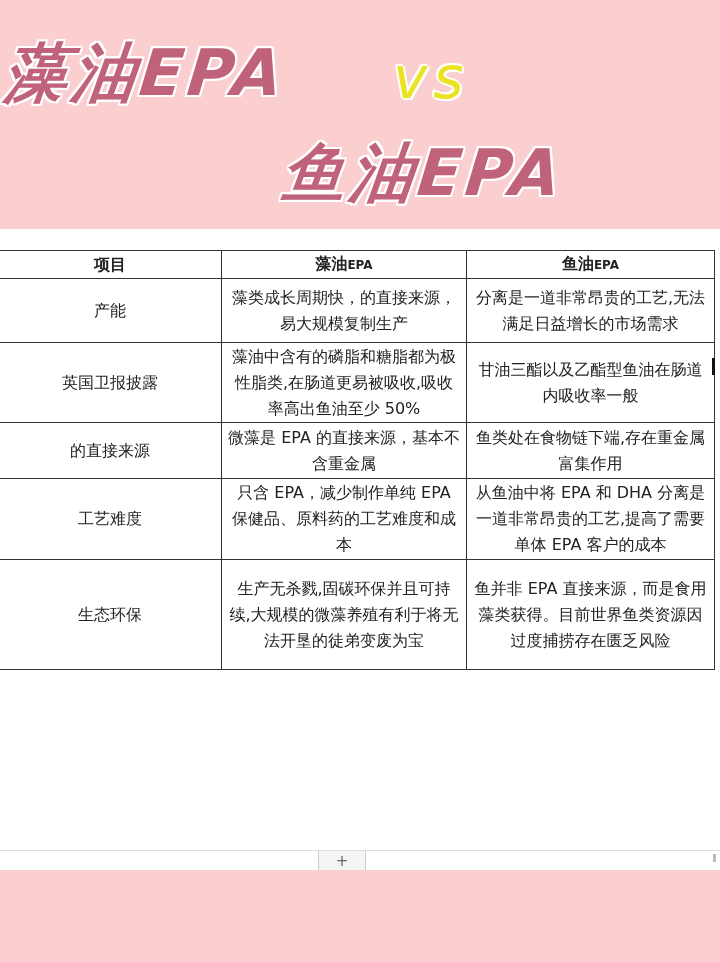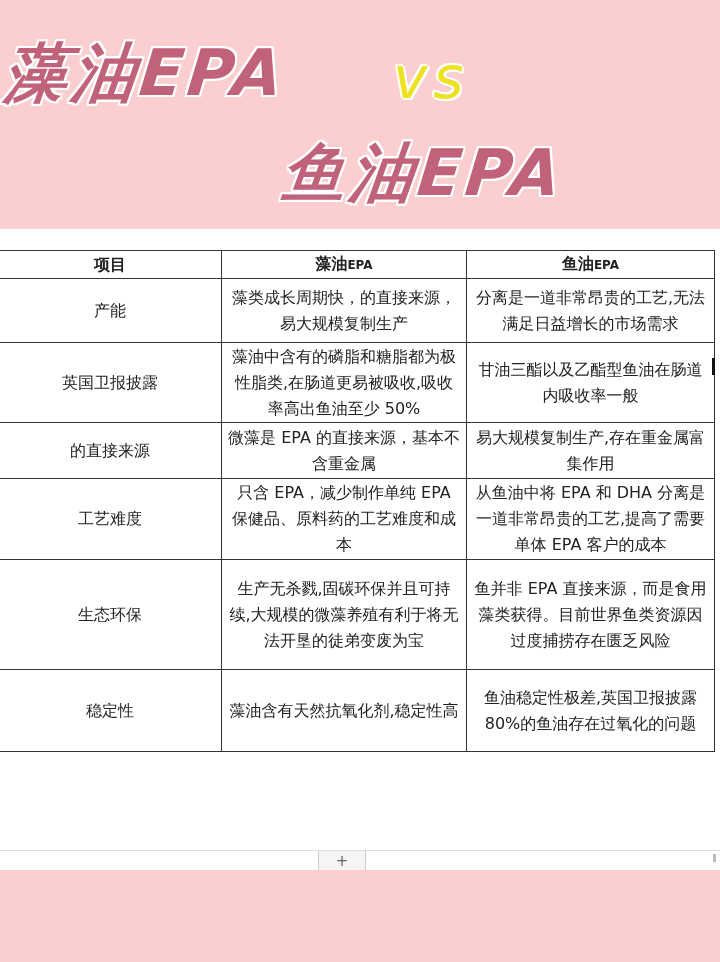--- a/index.html
+++ b/index.html
@@ -51,36 +51,31 @@
       <td>分离是一道非常昂贵的工艺,无法满足日益增长的市场需求</td>
     </tr>
     <tr style="height:80px">
       <td>英国卫报披露</td>
       <td>藻油中含有的磷脂和糖脂都为极性脂类,在肠道更易被吸收,吸收率高出鱼油至少 50%</td>
       <td>甘油三酯以及乙酯型鱼油在肠道内吸收率一般</td>
     </tr>
     <tr style="height:56px">
       <td>的直接来源</td>
       <td>微藻是 EPA 的直接来源，基本不含重金属</td>
-      <td>易大规模复制生产,存在重金属富集作用</td>
+      <td>鱼类处在食物链下端,存在重金属富集作用</td>
     </tr>
     <tr style="height:81px">
       <td>工艺难度</td>
       <td>只含 EPA，减少制作单纯 EPA 保健品、原料药的工艺难度和成本</td>
       <td>从鱼油中将 EPA 和 DHA 分离是一道非常昂贵的工艺,提高了需要单体 EPA 客户的成本</td>
     </tr>
     <tr style="height:110px">
       <td>生态环保</td>
       <td>生产无杀戮,固碳环保并且可持续,大规模的微藻养殖有利于将无法开垦的徒弟变废为宝</td>
       <td>鱼并非 EPA 直接来源，而是食用藻类获得。目前世界鱼类资源因过度捕捞存在匮乏风险</td>
-    </tr>
-    <tr style="height:82px">
-      <td>稳定性</td>
-      <td>藻油含有天然抗氧化剂,稳定性高</td>
-      <td>鱼油稳定性极差,英国卫报披露 80%的鱼油存在过氧化的问题</td>
     </tr>
   </tbody>
     </table>
   <div class="cursor-mark"></div>
   <div class="tabbar">
     <div class="tab-add">+</div>
     <div class="sb-mark"></div>
   </div>
 </div>
 

